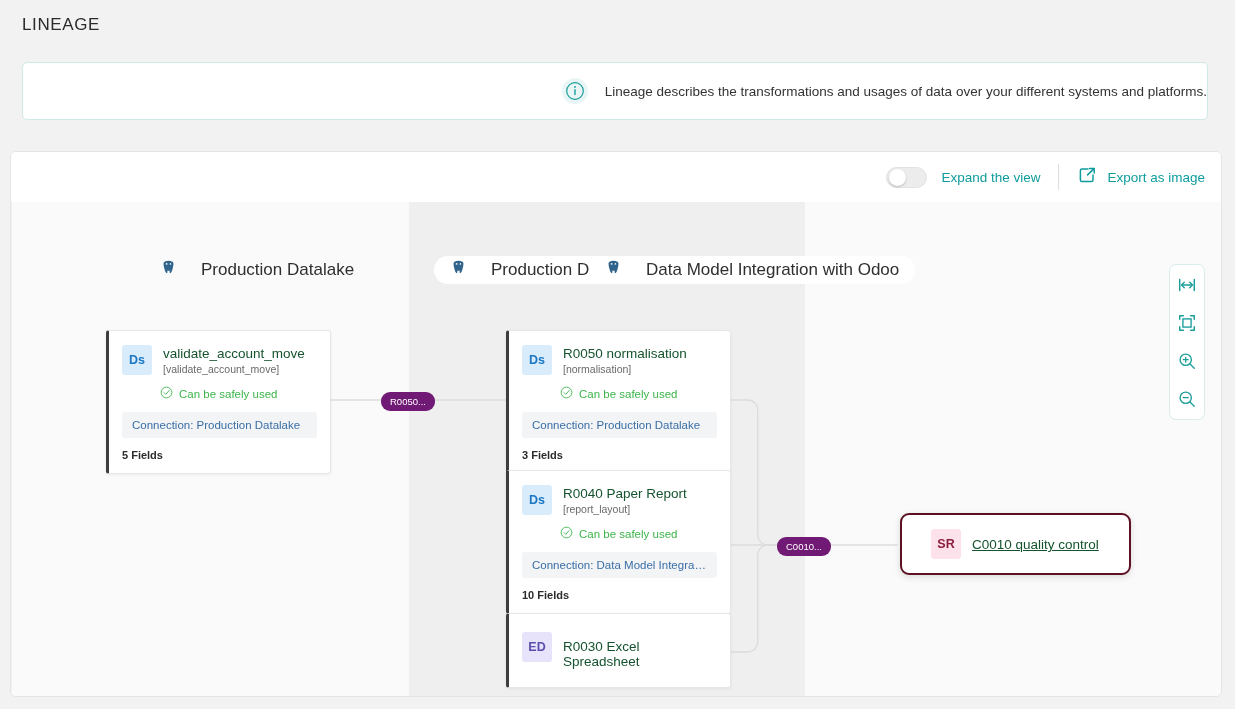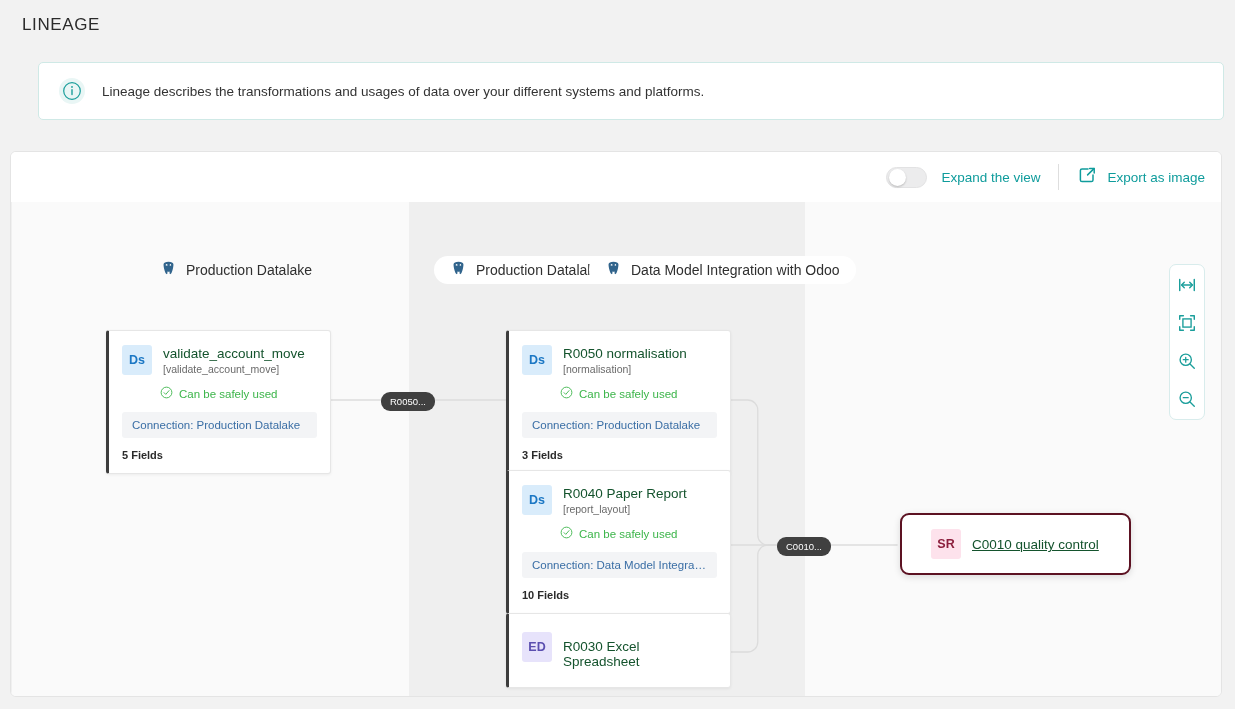--- a/index.html
+++ b/index.html
@@ -12,26 +12,26 @@
 
   
   .page-title {
     position: absolute; left: 22px; top: 15px;
     font-size: 17px; letter-spacing: 0.6px;
     color: #2b2b2b; font-weight: 400;
   }
 
   
   .info-banner {
-    position: absolute; left: 38px; top: 62px;
+    position: absolute; left: 22px; top: 62px;
     width: 1186px; height: 58px;
     background: #ffffff;
     border: 1px solid #cfe9e6;
     border-radius: 5px;
-    display: flex; align-items: center;
+    display: flex; align-items: center; justify-content: flex-end;
   }
   .info-icon {
     margin-left: 20px; margin-right: 17px;
     width: 26px; height: 26px; flex: 0 0 26px;
     border-radius: 50%;
     background: #e9f6f5;
     display: flex; align-items: center; justify-content: center;
   }
   .info-icon svg { display: block; }
   .info-text { font-size: 13.5px; color: #333; }
@@ -83,24 +83,24 @@
   }
   .band-left-edge {
     position: absolute; left: 0; top: 0; width: 1px; height: 100%;
     background: #f0f0f0;
   }
 
   
   .grp {
     position: absolute;
     height: 28px;
-    display: flex; align-items: center; gap: 9px;
+    display: flex; align-items: center; gap: 24px;
     padding: 0 16px;
     border-radius: 14px;
-    font-size: 14px; color: #2f2f2f;
+    font-size: 17px; color: #2f2f2f;
     white-space: nowrap;
   }
   .grp.pill { background: #ffffff; }
   .grp.plain { background: transparent; }
 
   
   .node {
     position: absolute;
     background: #ffffff;
     border: 1px solid #e6e6e6;
@@ -147,21 +147,21 @@
     padding: 13px;
     display: flex; align-items: center;
   }
   .node.highlight .node-top { padding: 14px 16px; }
   .node.highlight .node-title { font-size: 13.5px; text-decoration: underline; }
 
   
   .edges { position: absolute; left: 0; top: 0; width: 100%; height: 100%; z-index: 1; }
   .edge-label {
     position: absolute;
-    background: #404040;
+    background: #701a75;
     color: #ffffff;
     font-size: 9.5px;
     padding: 4px 9px;
     border-radius: 9px;
     white-space: nowrap;
     z-index: 4;
   }
 
   
   .zoom-ctrl {

